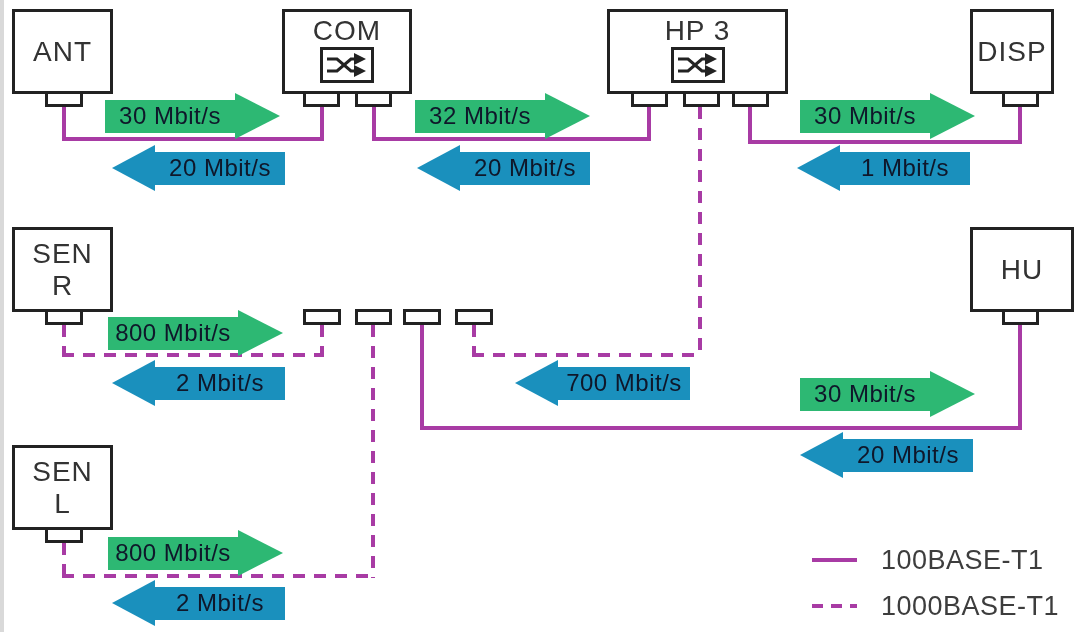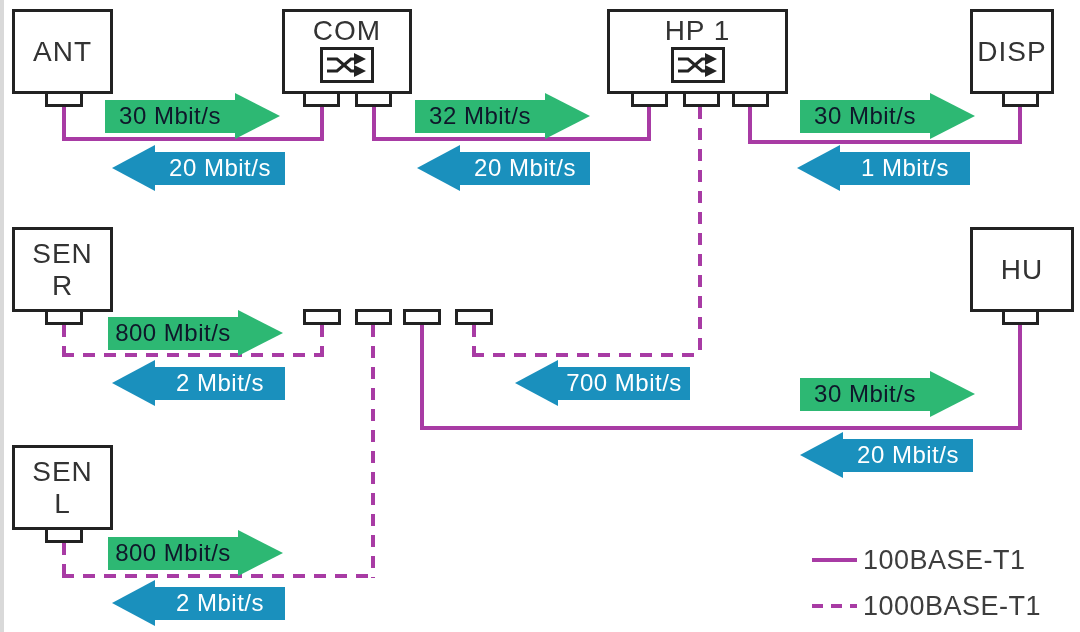--- a/index.html
+++ b/index.html
@@ -26,25 +26,25 @@
   .link.h.solid{background:var(--purple);}
   .link.v.solid{background:var(--purple);}
   .link.h.dashed{background:repeating-linear-gradient(90deg,var(--purple) 0 12px,transparent 12px 21px);}
   .link.v.dashed{background:repeating-linear-gradient(180deg,var(--purple) 0 12px,transparent 12px 21px);}
   .arrow{position:absolute;display:flex;align-items:center;height:46px;z-index:4;}
   .abody{
     height:33px;display:flex;align-items:center;justify-content:center;
     font-size:24px;letter-spacing:0.5px;box-sizing:border-box;
   }
   .abody.g{background:var(--green);color:#0f172a;}
-  .abody.t{background:var(--teal);color:#ffffff;}
+  .abody.t{background:var(--teal);color:#0f172a;}
   .ahead-r{width:0;height:0;border-top:23px solid transparent;border-bottom:23px solid transparent;border-left:45px solid var(--green);}
   .ahead-l{width:0;height:0;border-top:23px solid transparent;border-bottom:23px solid transparent;border-right:43px solid var(--teal);}
   .legend{position:absolute;left:812px;top:544px;display:flex;flex-direction:column;gap:14px;z-index:4;}
-  .legend-row{display:flex;align-items:center;gap:6px;height:32px;}
+  .legend-row{display:flex;align-items:center;gap:24px;height:32px;}
   .legend-line{width:45px;height:4px;}
   .legend-line.solid{background:var(--purple);}
   .legend-line.dashed{background:repeating-linear-gradient(90deg,var(--purple) 0 11px,transparent 11px 19px);}
   .legend-text{font-size:27px;color:#3d3d3d;letter-spacing:0.5px;}
 </style>
 </head>
 <body>
 
 <div class="stage">
   <div class="edge-strip"></div>
@@ -84,21 +84,21 @@
     <span class="node-label">COM</span>
     <svg class="switch-icon" width="54" height="36" viewBox="0 0 54 36">
       <rect x="1.5" y="1.5" width="51" height="33" fill="#fff" stroke="#222" stroke-width="3"></rect>
       <path d="M7 12 H17 L31 24 H36" stroke="#222" stroke-width="3" fill="none"></path>
       <path d="M7 24 H17 L31 12 H36" stroke="#222" stroke-width="3" fill="none"></path>
       <polygon points="34,6 46,12 34,18" fill="#222"></polygon>
       <polygon points="34,18 46,24 34,30" fill="#222"></polygon>
     </svg>
   </div>
   <div class="node switch" style="left:607px;top:9px;width:181px;height:85px">
-    <span class="node-label">HP 1</span>
+    <span class="node-label">HP 3</span>
     <svg class="switch-icon" width="54" height="36" viewBox="0 0 54 36">
       <rect x="1.5" y="1.5" width="51" height="33" fill="#fff" stroke="#222" stroke-width="3"></rect>
       <path d="M7 12 H17 L31 24 H36" stroke="#222" stroke-width="3" fill="none"></path>
       <path d="M7 24 H17 L31 12 H36" stroke="#222" stroke-width="3" fill="none"></path>
       <polygon points="34,6 46,12 34,18" fill="#222"></polygon>
       <polygon points="34,18 46,24 34,30" fill="#222"></polygon>
     </svg>
   </div>
   <div class="node" style="left:970px;top:9px;width:84px;height:85px">
     <span class="node-label">DISP</span>

